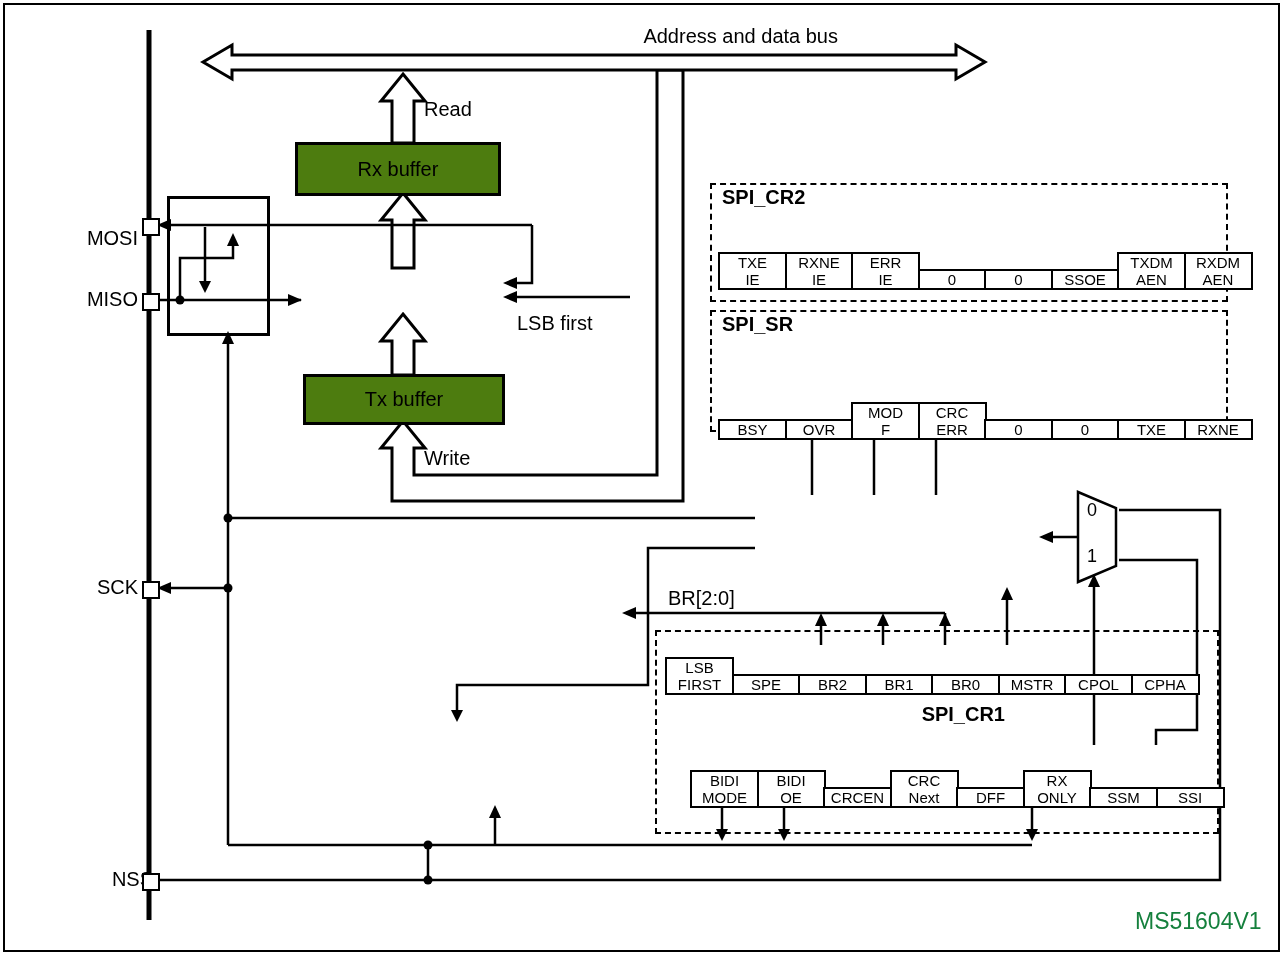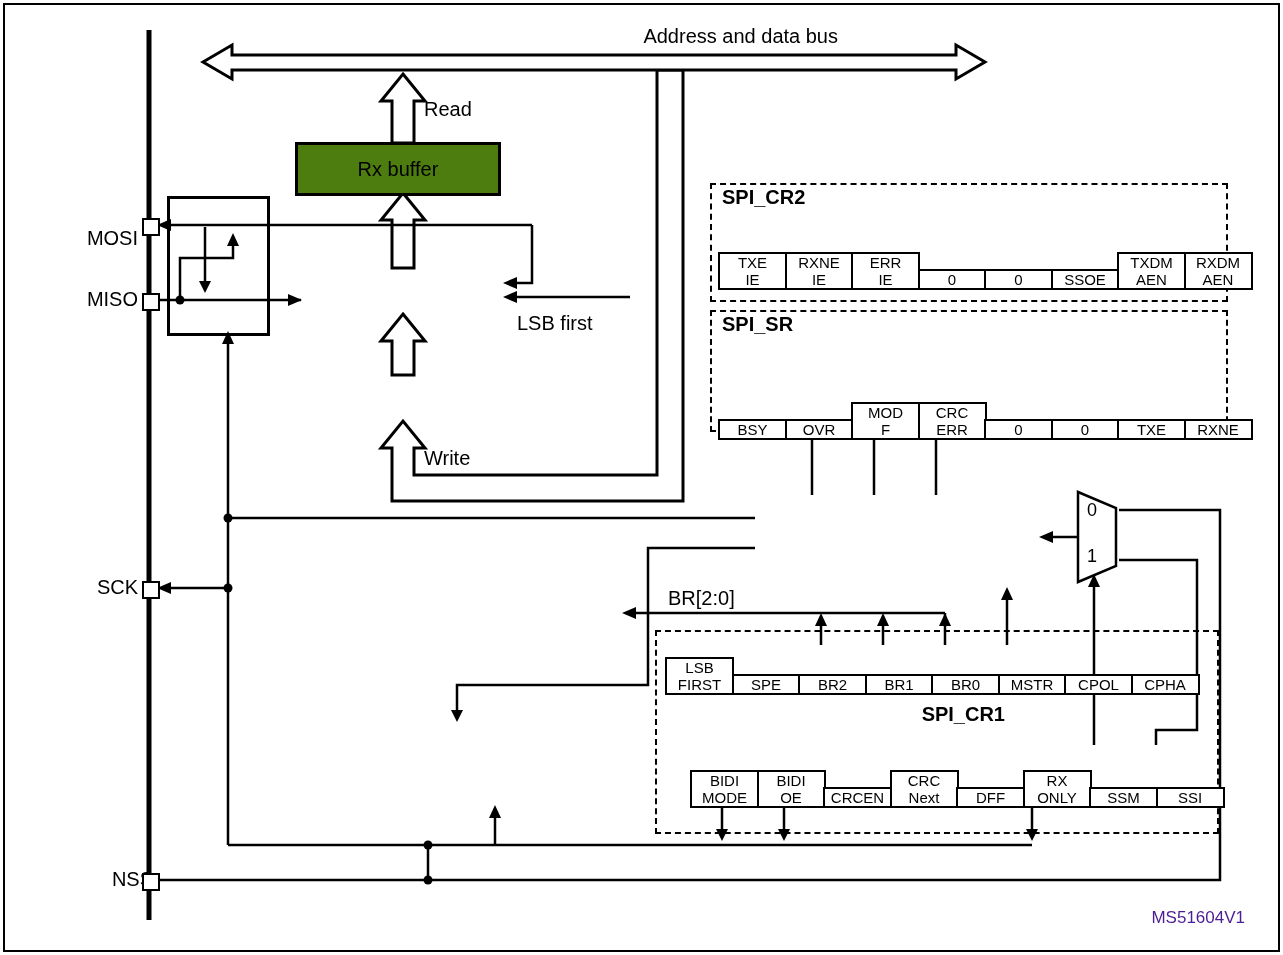--- a/index.html
+++ b/index.html
@@ -10,21 +10,21 @@
   .box.transparent{background:transparent}
   .dashed-box{position:absolute;border:2px dashed #000;background:transparent}
   .reg-title{position:absolute;font-size:20px;font-weight:bold;white-space:nowrap}
   .bit-row{position:absolute;display:flex;align-items:flex-end}
   .bit-cell{width:65px;border:2.5px solid #000;background:#fff;display:flex;align-items:center;justify-content:center;text-align:center;font-size:15px;line-height:1.15;white-space:pre-line}
   .bit-cell+.bit-cell{margin-left:-2.5px}
   .lbl{position:absolute;font-size:20px;white-space:nowrap}
   .pin-label{position:absolute;font-size:20px;width:54px;text-align:right}
   .pin-square{position:absolute;width:14px;height:14px;border:2.5px solid #000;background:#fff}
   .mux-num{position:absolute;font-size:18px;width:24px;text-align:center}
-  .watermark{position:absolute;font-size:17px;color:#4c1d95;width:110px;text-align:right}
+  .watermark{position:absolute;font-size:23px;color:#15803d;width:110px;text-align:right}
   
   .w{stroke:#000;stroke-width:2.5;fill:none}
   .thick{stroke:#000;stroke-width:5;fill:none}
   .hollow{fill:#fff;stroke:#000;stroke-width:3;stroke-linejoin:miter}
   .muxshape{fill:#fff;stroke:#000;stroke-width:2.5}
   .ah{fill:#000;stroke:none}
   .dot{fill:#000;stroke:none}
 </style>
 </head>
 <body>
@@ -116,20 +116,21 @@
   <div class="pin-label" style="left:84px;top:288px">MISO</div>
   <div class="pin-label" style="left:84px;top:576px">SCK</div>
   <div class="pin-label" style="left:99px;top:868px">NSS</div>
   <div class="pin-square" style="left:142px;top:218px"></div>
   <div class="pin-square" style="left:142px;top:293px"></div>
   <div class="pin-square" style="left:142px;top:581px"></div>
   <div class="pin-square" style="left:142px;top:873px"></div>
 
   <div class="box transparent" style="left:167px;top:196px;width:97px;height:134px"></div>
   <div class="box" style="left:295px;top:142px;width:200px;height:48px">Rx buffer</div>
+  <div class="box" style="left:303px;top:374px;width:196px;height:45px">Tx buffer</div>
 
   <div class="mux-num" style="left:1080px;top:500px">0</div>
   <div class="mux-num" style="left:1080px;top:546px">1</div>
 
   <div class="dashed-box" style="left:710px;top:183px;width:514px;height:115px"></div>
   <div class="reg-title" style="left:722px;top:186px">SPI_CR2</div>
   <div class="bit-row" style="left:718px;top:222px;height:68px">
     <div class="bit-cell">TXE
 IE</div>
     <div class="bit-cell">RXNE

